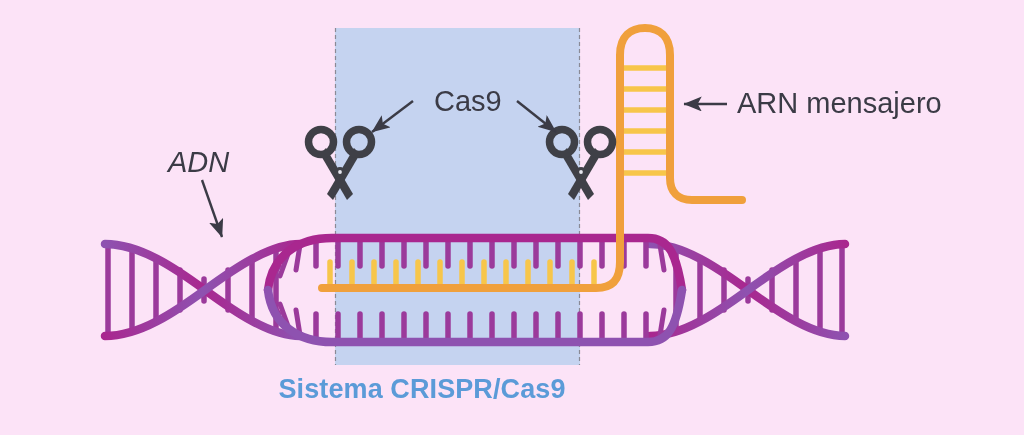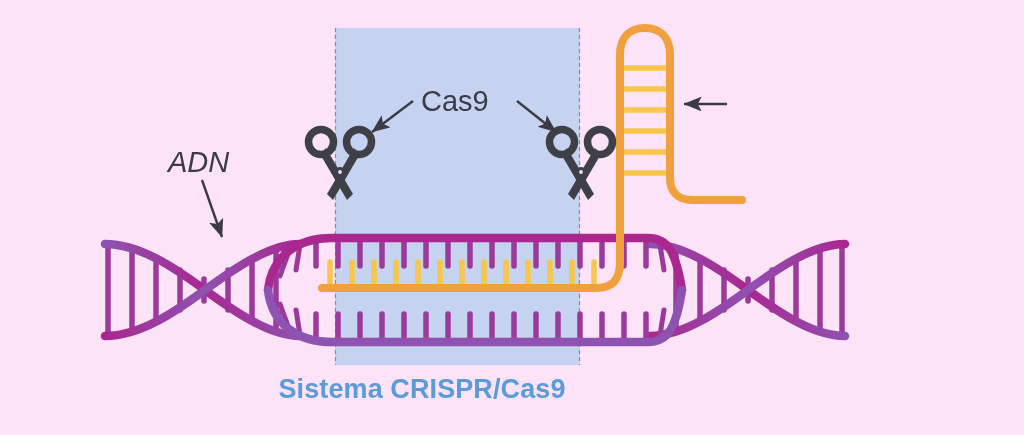--- a/index.html
+++ b/index.html
@@ -32,21 +32,21 @@
     white-space: nowrap;
     line-height: 1;
   }
   #label-adn {
     left: 168px;
     top: 148px;
     font-size: 29px;
     font-style: italic;
   }
   #label-cas9 {
-    left: 421px;
+    left: 434px;
     top: 87px;
     font-size: 29px;
   }
   #label-arn {
     left: 737px;
     top: 89px;
     font-size: 29px;
   }
   #caption {
     position: absolute;
@@ -252,16 +252,17 @@
     <g stroke="#3b3b46" stroke-width="2.4" fill="none" marker-end="url(#arrowHead)">
       <line x1="202" y1="180" x2="222" y2="237"></line>
       <line x1="413" y1="101" x2="372" y2="132"></line>
       <line x1="517" y1="101" x2="556" y2="132"></line>
       <line x1="727" y1="104" x2="684" y2="104"></line>
     </g>
   </svg>
 
   <div class="lbl" id="label-adn">ADN</div>
   <div class="lbl" id="label-cas9">Cas9</div>
+  <div class="lbl" id="label-arn">ARN mensajero</div>
 
   <div id="caption">Sistema CRISPR/Cas9</div>
 
 </div>
 
 </body></html>

